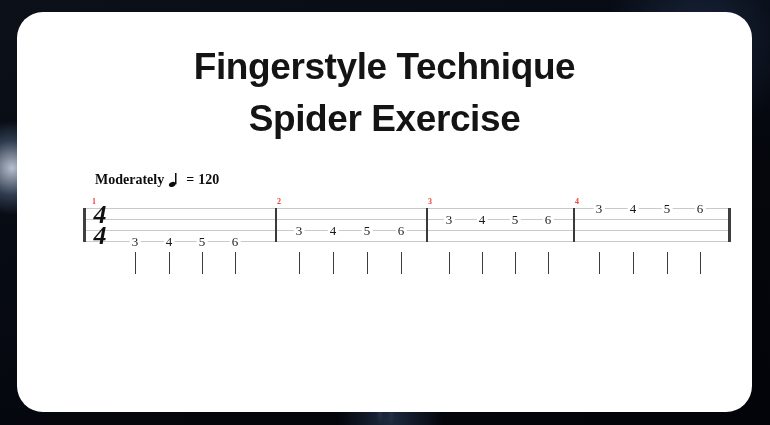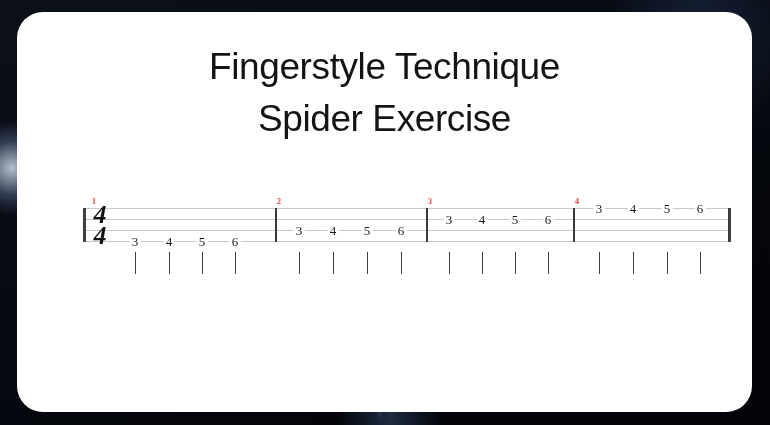--- a/index.html
+++ b/index.html
@@ -40,21 +40,21 @@
     background: #ffffff;
     border-radius: 26px;
   }
 
   
   .title-line {
     position: absolute;
     left: 0; width: 735px;
     text-align: center;
     color: #141414;
-    font-weight: normal;
+    font-weight: bold;
     font-size: 37px;
     letter-spacing: -0.4px;
     line-height: 1;
     white-space: nowrap;
   }
   #title-1 { top: 36px; }
   #title-2 { top: 88px; }
 
   
   #tempo {
@@ -134,20 +134,31 @@
 <div id="backdrop">
   <div class="streak" style="left:378px; top:330px; width:4px; height:95px;"></div>
   <div class="streak" style="left:390px; top:355px; width:3px; height:70px; opacity:.6;"></div>
 </div>
 
 <div id="card">
 
   <div id="title-1" class="title-line">Fingerstyle Technique</div>
   <div id="title-2" class="title-line">Spider Exercise</div>
 
+  <div id="tempo">
+    <span>Moderately</span>
+    <span id="tempo-note">
+      <svg width="14" height="16" viewBox="0 0 14 16">
+        <ellipse cx="4.2" cy="12.4" rx="3.4" ry="2.4" fill="#0d0d0d" transform="rotate(-22 4.2 12.4)"></ellipse>
+        <rect x="7.0" y="1.0" width="1.5" height="11.3" fill="#0d0d0d"></rect>
+      </svg>
+    </span>
+    <span>=</span>
+    <span>120</span>
+  </div>
 
   <div id="staff">
 
     <div class="staff-line" style="top:14px;"></div>
     <div class="staff-line" style="top:25px;"></div>
     <div class="staff-line" style="top:36px;"></div>
     <div class="staff-line" style="top:47px;"></div>
 
     <div id="timesig">
       <div>4</div>

